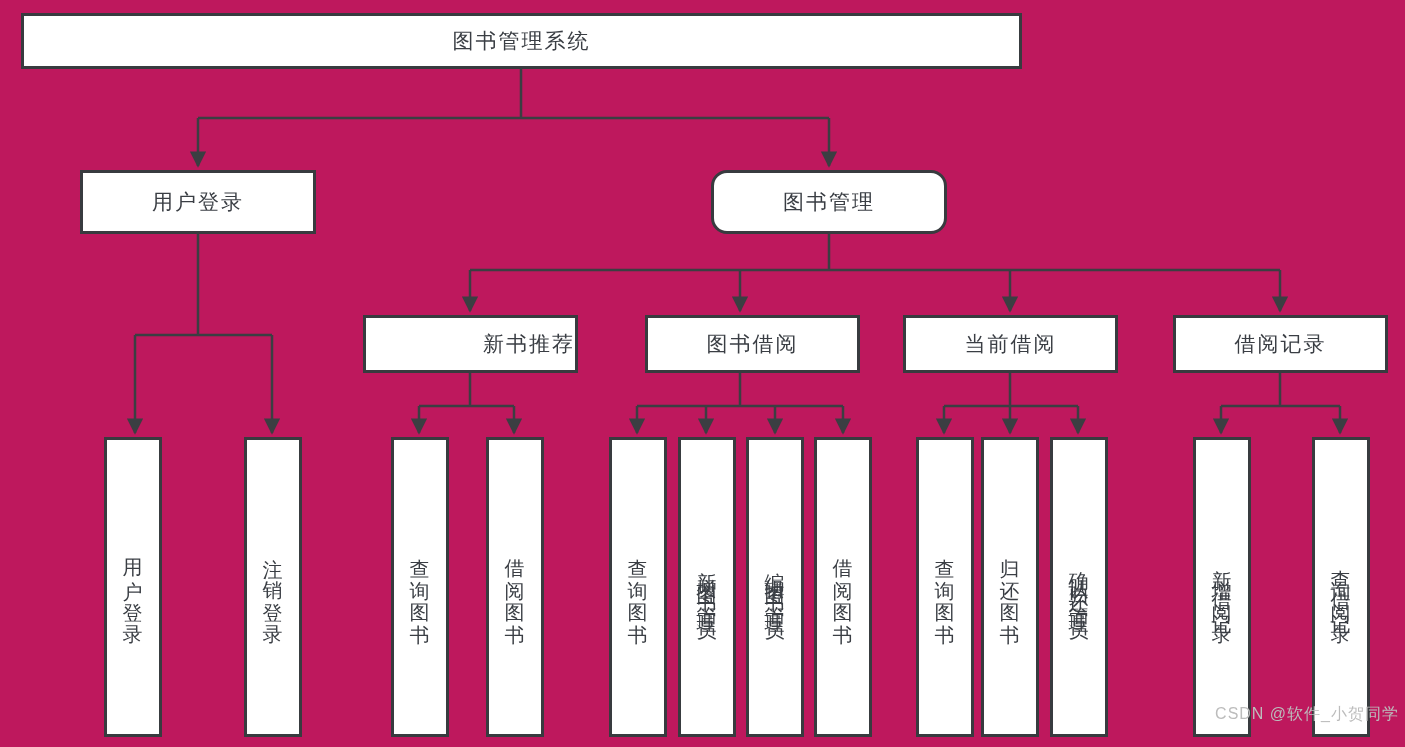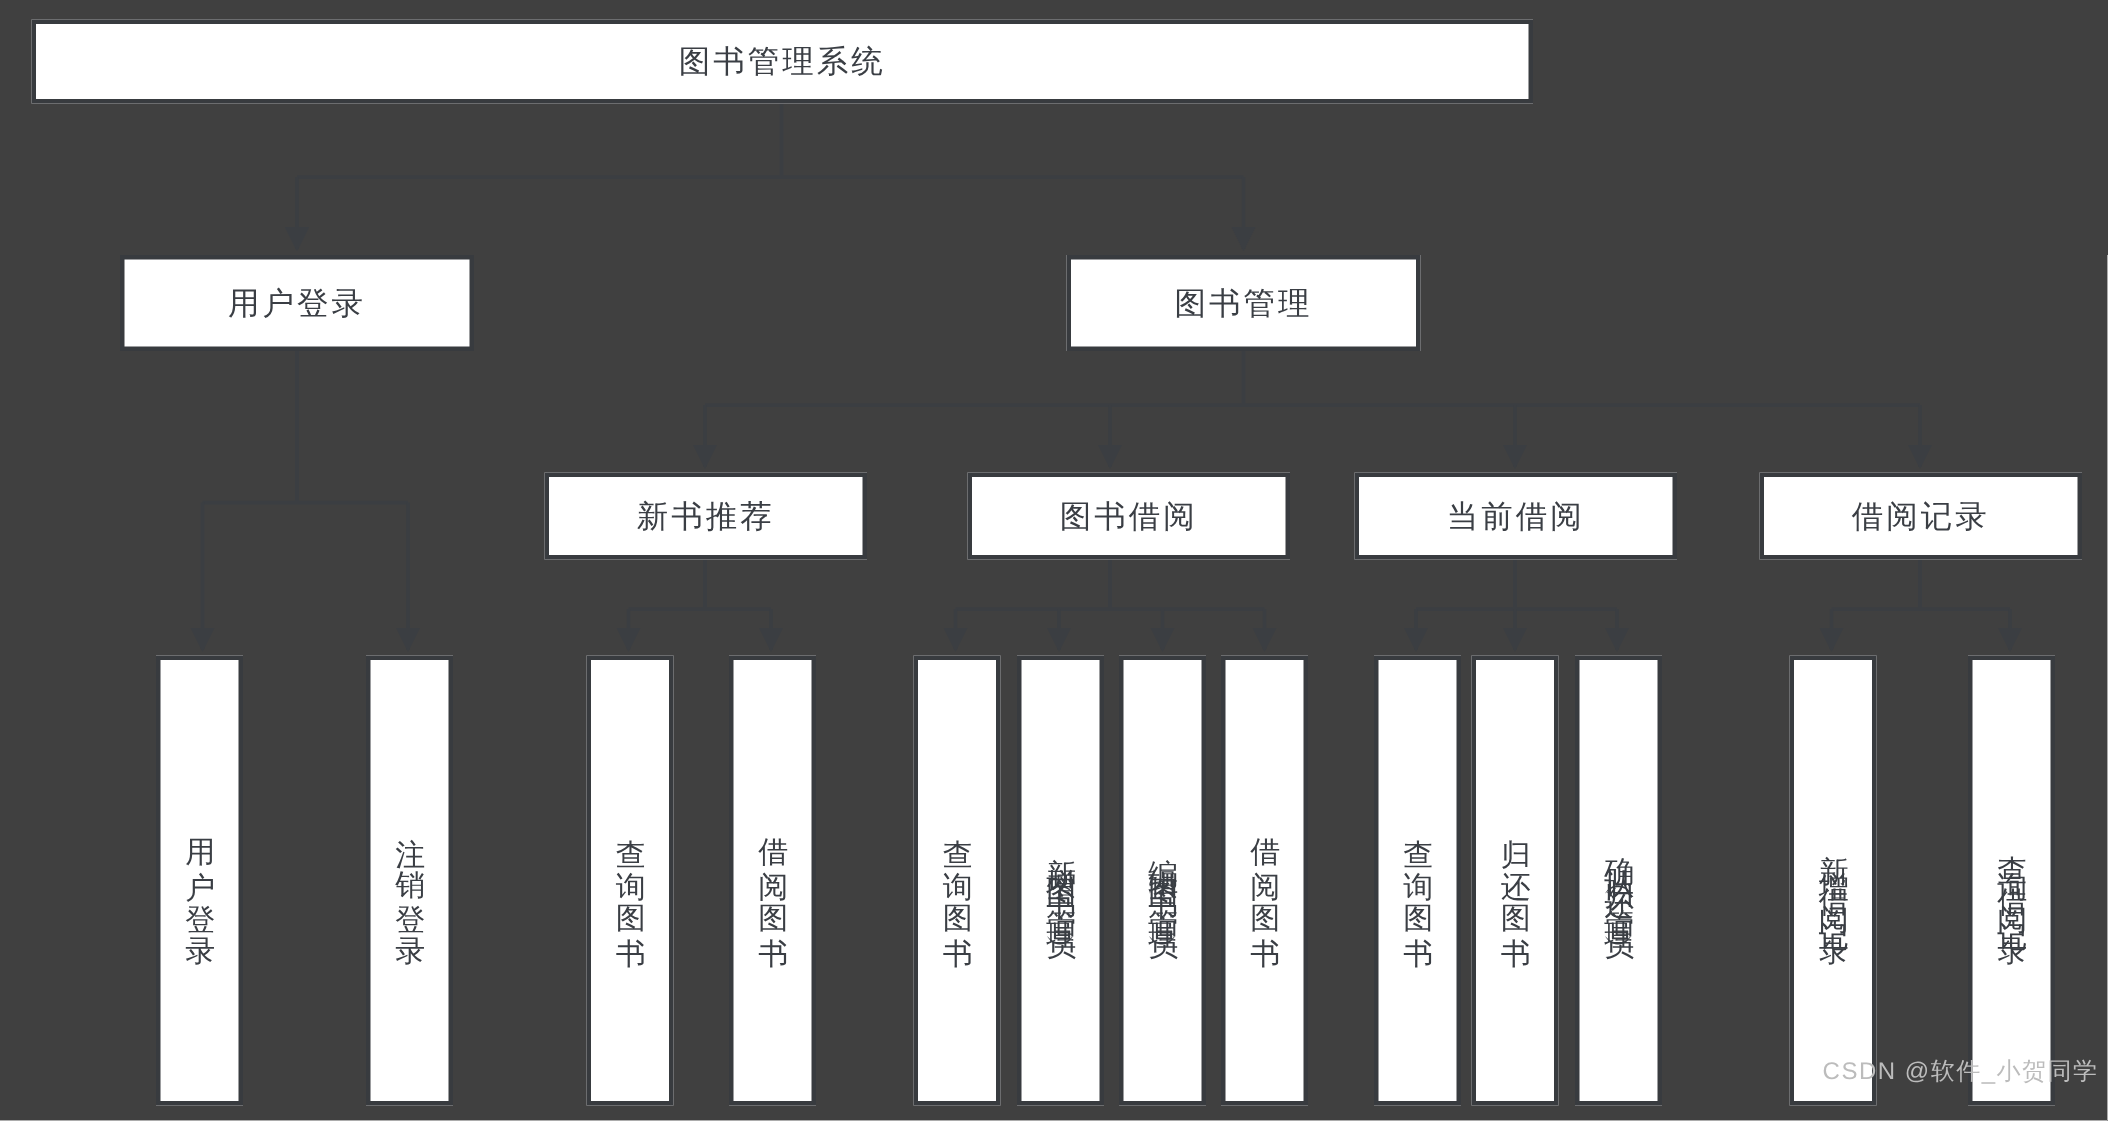--- a/index.html
+++ b/index.html
@@ -5,21 +5,21 @@
   html, body {
     margin: 0;
     padding: 0;
     background: #ffffff;
     font-family: "Liberation Sans", sans-serif;
   }
   #stage {
     position: relative;
     width: 1405px;
     height: 747px;
-    background: #404040;
+    background: #be185d;
     overflow: hidden;
   }
   #connectors {
     position: absolute;
     left: 0; top: 0;
     width: 1405px;
     height: 747px;
   }
   #connectors path, #connectors line {
     stroke: #3b3e42;
@@ -107,25 +107,25 @@
     <line x1="1340" y1="406" x2="1340" y2="433" marker-end="url(#arrow)"></line>
   </svg>
 
   <div class="node hnode" style="left:21px; top:13px; width:1001px; height:56px;">
     <span>图书管理系统</span>
   </div>
 
   <div class="node hnode" style="left:80px; top:170px; width:236px; height:64px;">
     <span>用户登录</span>
   </div>
-  <div class="node hnode" style="left:711px; top:170px; width:236px; height:64px;">
+  <div class="node hnode" style="left:711px; top:170px; width:236px; height:64px;border-radius:16px;">
     <span>图书管理</span>
   </div>
 
-  <div class="node hnode" style="left:363px; top:315px; width:215px; height:58px;">
+  <div class="node hnode" style="left:363px; top:315px; width:215px; height:58px;justify-content:flex-end;">
     <span>新书推荐</span>
   </div>
   <div class="node hnode" style="left:633px; top:315px; width:215px; height:58px;margin-left:12px;">
     <span>图书借阅</span>
   </div>
   <div class="node hnode" style="left:903px; top:315px; width:215px; height:58px;align-items:center;">
     <span>当前借阅</span>
   </div>
   <div class="node hnode" style="left:1173px; top:315px; width:215px; height:58px;">
     <span>借阅记录</span>

